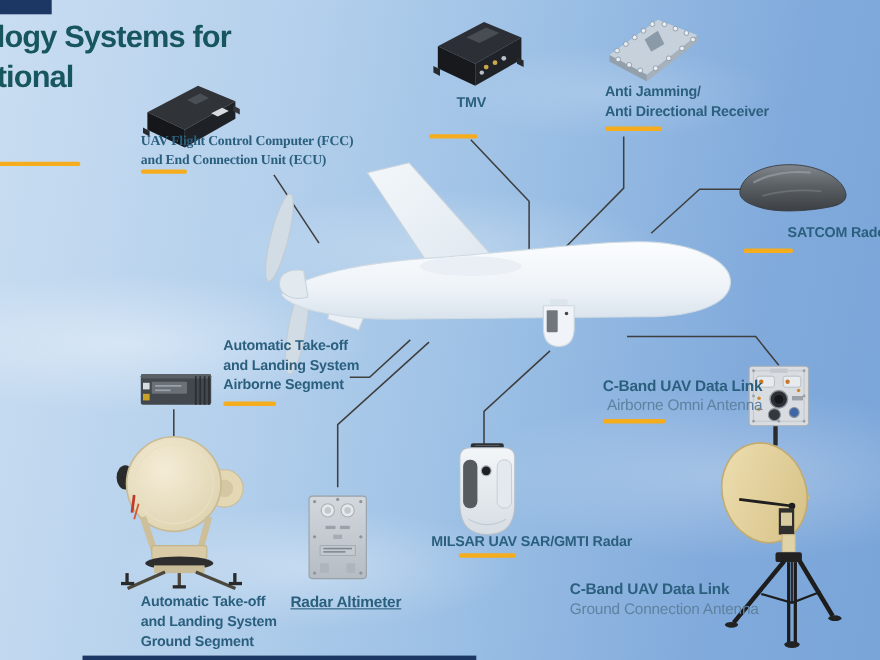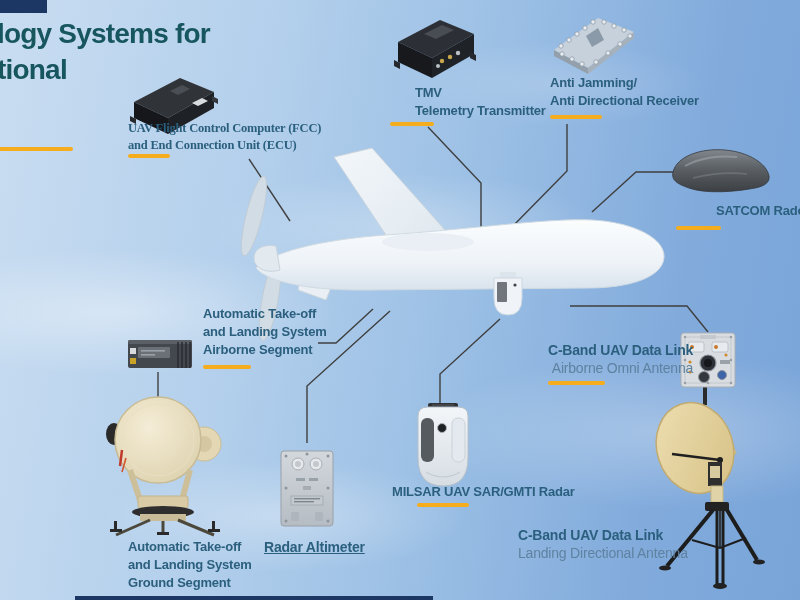--- a/index.html
+++ b/index.html
@@ -104,21 +104,20 @@
     <polygon points="40,22 58,13 70,18 52,27" fill="#484d53"></polygon>
     <circle cx="58" cy="49" r="2.2" fill="#caa84c"></circle>
     <circle cx="66" cy="45" r="2.2" fill="#caa84c"></circle>
     <circle cx="74" cy="41" r="2.2" fill="#b9c0c7"></circle>
     <circle cx="54" cy="54" r="2" fill="#b9c0c7"></circle>
     <polygon points="10,48 16,51 16,57 10,54" fill="#26292d"></polygon>
     <polygon points="86,40 92,43 92,49 86,46" fill="#26292d"></polygon>
   </svg>
   <div class="abs label" style="left:390px;top:84px;margin-left:25px;">
     <div>TMV</div>
-    <div>Telemetry Transmitter</div>
   </div>
   <div class="abs ul" style="left:390px;top:122px;width:44px;"></div>
 
   <svg class="abs" style="left:546px;top:10px;" width="96" height="70" viewBox="0 0 96 70">
     <polygon points="8,40 52,8 88,22 42,58" fill="#c7d1dc"></polygon>
     <polygon points="8,40 42,58 42,64 8,46" fill="#93a0ac"></polygon>
     <polygon points="42,58 88,22 88,28 42,64" fill="#a6b1bb"></polygon>
     <polygon points="40,26 52,18 58,30 46,37" fill="#6b7c8d" opacity="0.65"></polygon>
     <g fill="#e9eef3" stroke="#8b98a4" stroke-width="0.8">
       <circle cx="15" cy="36" r="2.2"></circle>
@@ -325,17 +324,17 @@
     <line x1="67" y1="113" x2="67" y2="186" stroke="#1d1d1d" stroke-width="3"></line>
     <line x1="73" y1="113" x2="73" y2="186" stroke="#1d1d1d" stroke-width="3"></line>
     <polyline points="42,142 70,150 96,140" fill="none" stroke="#1d1d1d" stroke-width="2"></polyline>
     <line x1="70" y1="150" x2="70" y2="113" stroke="#1d1d1d" stroke-width="1.6"></line>
     <ellipse cx="15" cy="170" rx="6" ry="2.6" fill="#222"></ellipse>
     <ellipse cx="109" cy="164" rx="6" ry="2.6" fill="#222"></ellipse>
     <ellipse cx="70" cy="188" rx="7" ry="3" fill="#222"></ellipse>
   </svg>
   <div class="abs label" style="left:518px;top:526px;font-size:14px;">
     <div>C-Band UAV Data Link</div>
-    <div class="sub">Landing Directional Antenna</div>
+    <div class="sub">Ground Connection Antenna</div>
   </div>
 
   <div class="abs navy" style="left:75px;top:596px;width:358px;height:4px;"></div>
 </div>
 
 </body></html>

